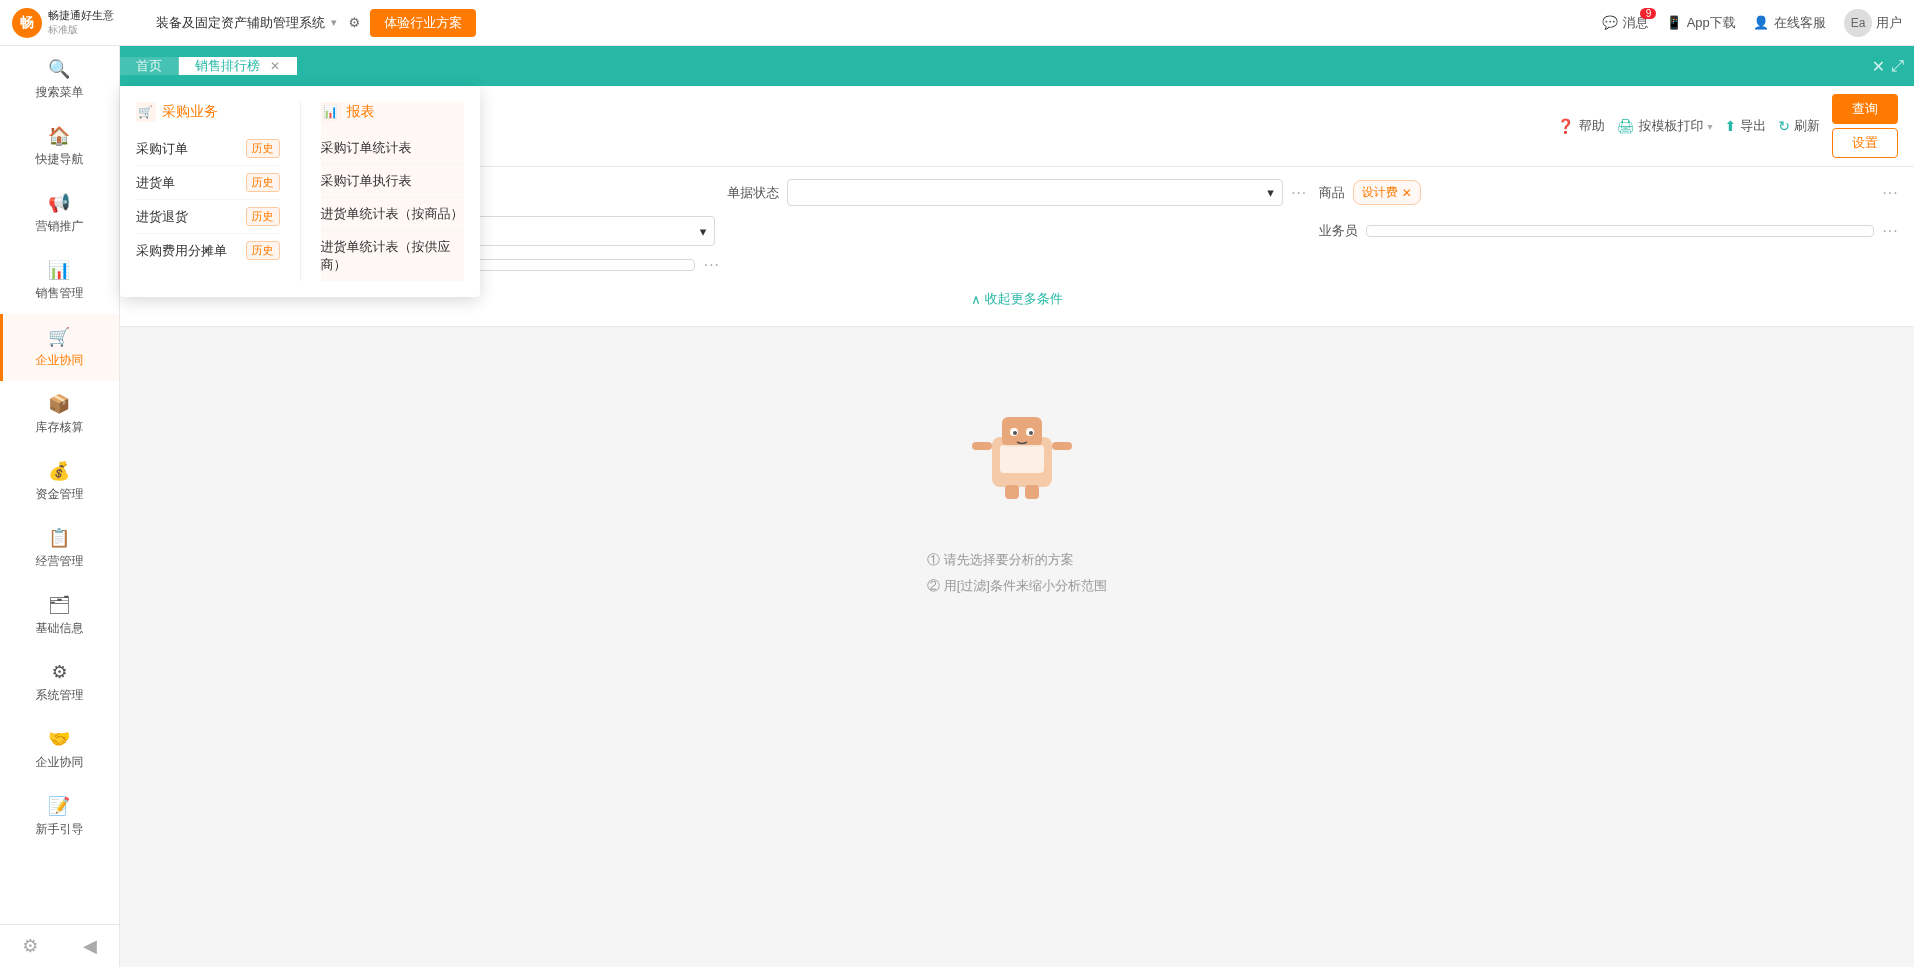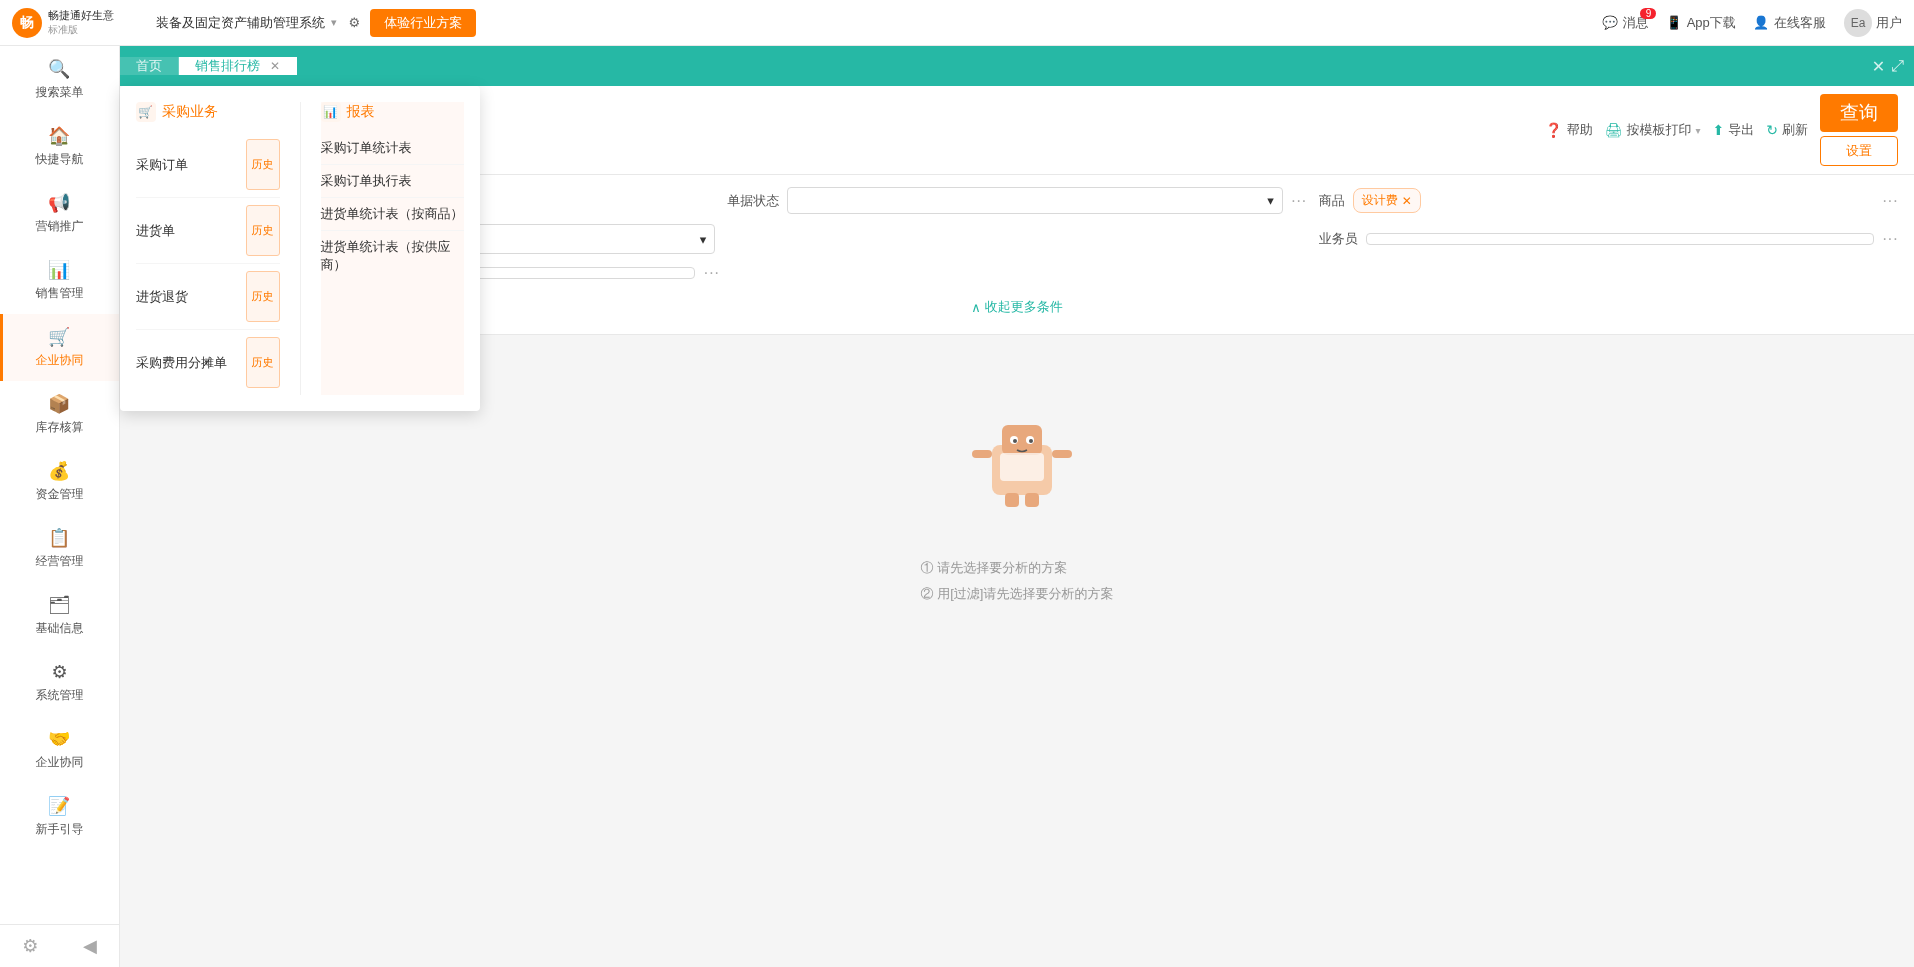--- a/index.html
+++ b/index.html
@@ -159,21 +159,21 @@
       display: flex; align-items: center; gap: 4px;
       font-size: 13px; color: #555; cursor: pointer;
     }
     .toolbar-btn .t-icon { font-size: 14px; color: #26b8a5; }
     .query-btn {
       background: #ff7a00;
       color: #fff;
       border: none;
       border-radius: 4px;
       padding: 6px 20px;
-      font-size: 19px;
+      font-size: 13px;
       cursor: pointer;
     }
     .setting-btn {
       background: #fff;
       color: #ff7a00;
       border: 1px solid #ff7a00;
       border-radius: 4px;
       padding: 5px 16px;
       font-size: 13px;
       cursor: pointer;
@@ -285,21 +285,21 @@
       cursor: pointer;
       color: #333;
       font-size: 13px;
       border-bottom: 1px solid #f5f5f5;
     }
     .menu-item:last-child { border-bottom: none; }
     .history-tag {
       background: #fff5ee;
       border: 1px solid #ffcaa0;
       border-radius: 3px;
-      padding: 17px 5px;
+      padding: 1px 5px;
       font-size: 11px;
       color: #ff7a00;
     }
     .menu-divider {
       width: 1px;
       background: #f0f0f0;
       margin: 0 4px;
     }
     .section-highlight { background: #fff8f5; }
   </style>
@@ -531,21 +531,21 @@
         <rect x="85" y="35" width="20" height="8" rx="4" fill="#e8a87c"></rect>
 
         <rect x="33" y="38" width="44" height="28" rx="4" fill="#fff" opacity="0.7"></rect>
 
         <rect x="38" y="78" width="14" height="14" rx="4" fill="#e8a87c"></rect>
         <rect x="58" y="78" width="14" height="14" rx="4" fill="#e8a87c"></rect>
       </svg>
     </div>
     <div class="empty-text">
       <p>请先选择要分析的方案</p>
-      <p>用[过滤]请先选择要分析的方案</p>
+      <p>用[过滤]条件来缩小分析范围</p>
     </div>
   </div>
 </div>
 
 <div class="dropdown-menu">
 
   <div class="menu-section">
     <div class="menu-section-title">
       <div class="sec-icon">🛒</div>
       <span>采购业务</span>

